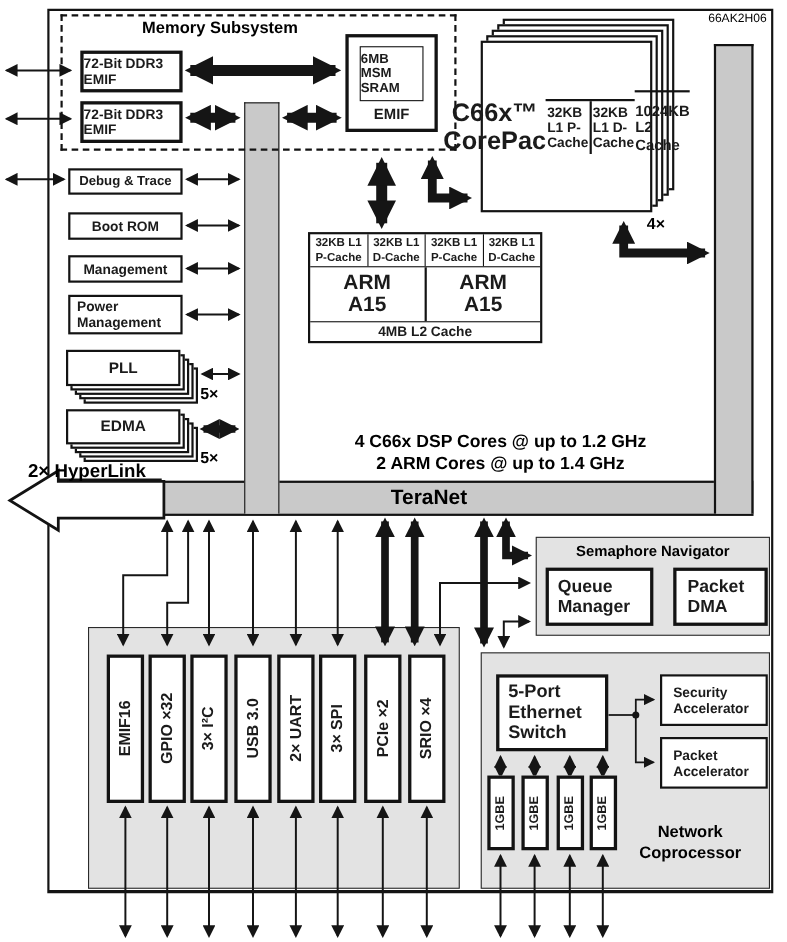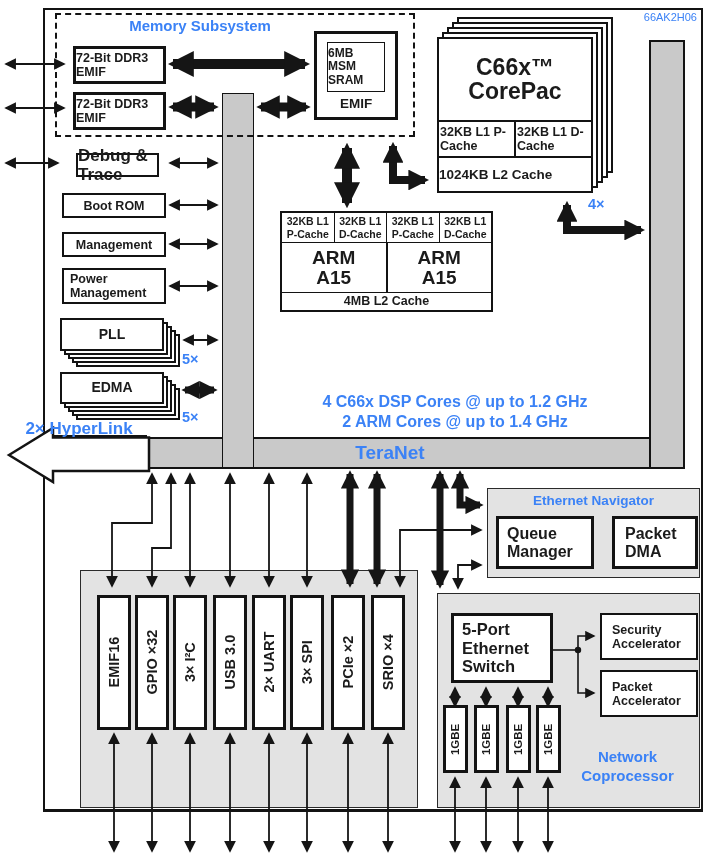--- a/index.html
+++ b/index.html
@@ -6,21 +6,21 @@
   html,body { background:#fff; }
   body { font-family: "Liberation Sans", "DejaVu Sans", sans-serif; color:#1b1b1b; }
   #canvas { position:relative; width:715px; height:856px; background:#fff; overflow:hidden; }
   .abs { position:absolute; }
   .box { position:absolute; background:#fff; border:2.5px solid #131313;
          display:flex; align-items:center; justify-content:center; text-align:left;
          font-weight:bold; color:#1b1b1b; line-height:1.12; }
   .b3 { border-width:3px; }
   .panel { position:absolute; background:#e3e3e3; border:1.5px solid #2a2a2a; }
   .bar { position:absolute; background:#c9c9c9; }
-  .label { position:absolute; font-weight:bold; color:#3b82f6; text-align:center; }
+  .label { position:absolute; font-weight:bold; color:#000000; text-align:center; }
   svg.arrows { position:absolute; left:0; top:0; width:715px; height:856px; }
   .vtext { transform:rotate(-90deg); white-space:nowrap; display:block; }
   .stack-page { position:absolute; background:#fff; border:2px solid #131313; }
   .cp-title { flex:1 1 auto; display:flex; flex-direction:column; align-items:center;
               justify-content:center; font-size:23px; line-height:1.08; }
   .cp-row { display:flex; width:100%; border-top:2px solid #131313; }
   .cp-cell { flex:1; padding:3px 1px; font-size:12.5px; }
   .cp-cell + .cp-cell { border-left:2px solid #131313; }
   .cp-l2row { width:100%; border-top:2px solid #131313; padding:9px 0; font-size:13.5px; }
   .arm-grid { position:absolute; background:#fff; border:2.5px solid #131313;
@@ -136,21 +136,21 @@
 
   <div class="abs" style="left:55px; top:13px; width:360px; height:124px; border:2px dashed #131313;"></div>
   <div class="label" style="left:55px; top:17px; width:290px; font-size:15px;">Memory Subsystem</div>
   <div class="box b3" style="left:73px; top:46px; width:93px; height:38px; font-size:12.5px;">72-Bit DDR3 EMIF</div>
   <div class="box b3" style="left:73px; top:92px; width:93px; height:38px; font-size:12.5px;">72-Bit DDR3 EMIF</div>
   <div class="box b3 msmc-box" style="left:314px; top:31px; width:84px; height:89px;">
     <div class="msm-inner">6MB MSM SRAM</div>
     <div class="msmc-name">EMIF</div>
   </div>
 
-  <div class="box" style="left:76px; top:153px; width:83px; height:24px; font-size:17px;">Debug &amp; Trace</div>
+  <div class="box" style="left:62px; top:153px; width:104px; height:24px; font-size:12px;">Debug &amp; Trace</div>
   <div class="box" style="left:62px; top:193px; width:104px; height:25px; font-size:12.5px;">Boot ROM</div>
   <div class="box" style="left:62px; top:232px; width:104px; height:25px; font-size:12.5px;">Management</div>
   <div class="box" style="left:62px; top:268px; width:104px; height:36px; font-size:12.5px; padding:0 6px;">Power Management</div>
 
   <div class="stack-page" style="left:76px; top:334px; width:104px; height:33px;"></div>
   <div class="stack-page" style="left:72px; top:330px; width:104px; height:33px;"></div>
   <div class="stack-page" style="left:68px; top:326px; width:104px; height:33px;"></div>
   <div class="stack-page" style="left:64px; top:322px; width:104px; height:33px;"></div>
   <div class="box" style="left:60px; top:318px; width:104px; height:33px; font-size:14px;">PLL</div>
   <div class="label" style="left:182px; top:351px; width:36px; font-size:14.5px; text-align:left;">5×</div>
@@ -159,21 +159,21 @@
   <div class="stack-page" style="left:72px; top:384px; width:104px; height:32px;"></div>
   <div class="stack-page" style="left:68px; top:380px; width:104px; height:32px;"></div>
   <div class="stack-page" style="left:64px; top:376px; width:104px; height:32px;"></div>
   <div class="box" style="left:60px; top:372px; width:104px; height:32px; font-size:14px;">EDMA</div>
   <div class="label" style="left:182px; top:409px; width:36px; font-size:14.5px; text-align:left;">5×</div>
 
   <div class="stack-page" style="left:457px; top:17px; width:156px; height:156px;"></div>
   <div class="stack-page" style="left:452px; top:22px; width:156px; height:156px;"></div>
   <div class="stack-page" style="left:447px; top:27px; width:156px; height:156px;"></div>
   <div class="stack-page" style="left:442px; top:32px; width:156px; height:156px;"></div>
-  <div class="box" style="left:437px; top:37px; width:156px; height:156px; flex-direction:column; padding:0;">
+  <div class="box" style="left:437px; top:37px; width:156px; height:156px; flex-direction:row; padding:0;">
     <div class="cp-title">
       <span>C66x™</span>
       <span>CorePac</span>
     </div>
     <div class="cp-row">
       <div class="cp-cell">32KB L1 P-Cache</div>
       <div class="cp-cell">32KB L1 D-Cache</div>
     </div>
     <div class="cp-l2row">1024KB L2 Cache</div>
   </div>
@@ -198,21 +198,21 @@
   </div>
 
   <div class="label" style="left:270px; top:392px; width:370px; font-size:16px; line-height:20px;">
     <div>4 C66x DSP Cores @ up to 1.2 GHz</div>
     <div>2 ARM Cores @ up to 1.4 GHz</div>
   </div>
 
   <div class="label" style="left:320px; top:442px; width:140px; font-size:19px;">TeraNet</div>
   <div class="label" style="left:16px; top:419px; width:126px; font-size:17px; white-space:nowrap;">2× HyperLink</div>
 
-  <div class="label" style="left:497px; top:493px; width:193px; font-size:13.5px;">Ethernet Navigator</div>
+  <div class="label" style="left:497px; top:493px; width:193px; font-size:13.5px;">Semaphore Navigator</div>
   <div class="box b3" style="left:496px; top:516px; width:98px; height:53px; font-size:16px; padding:0 8px;">Queue Manager</div>
   <div class="box b3" style="left:612px; top:516px; width:86px; height:53px; font-size:16px; padding:0 10px;">Packet DMA</div>
 
   <div class="box b3" style="left:97px; top:595px; width:34px; height:135px;">
       <span class="vtext" style="font-size:14.5px;">EMIF16</span>
     </div>
   <div class="box b3" style="left:135px; top:595px; width:34px; height:135px;">
       <span class="vtext" style="font-size:14.5px;">GPIO ×32</span>
     </div>
   <div class="box b3" style="left:173px; top:595px; width:34px; height:135px;">

